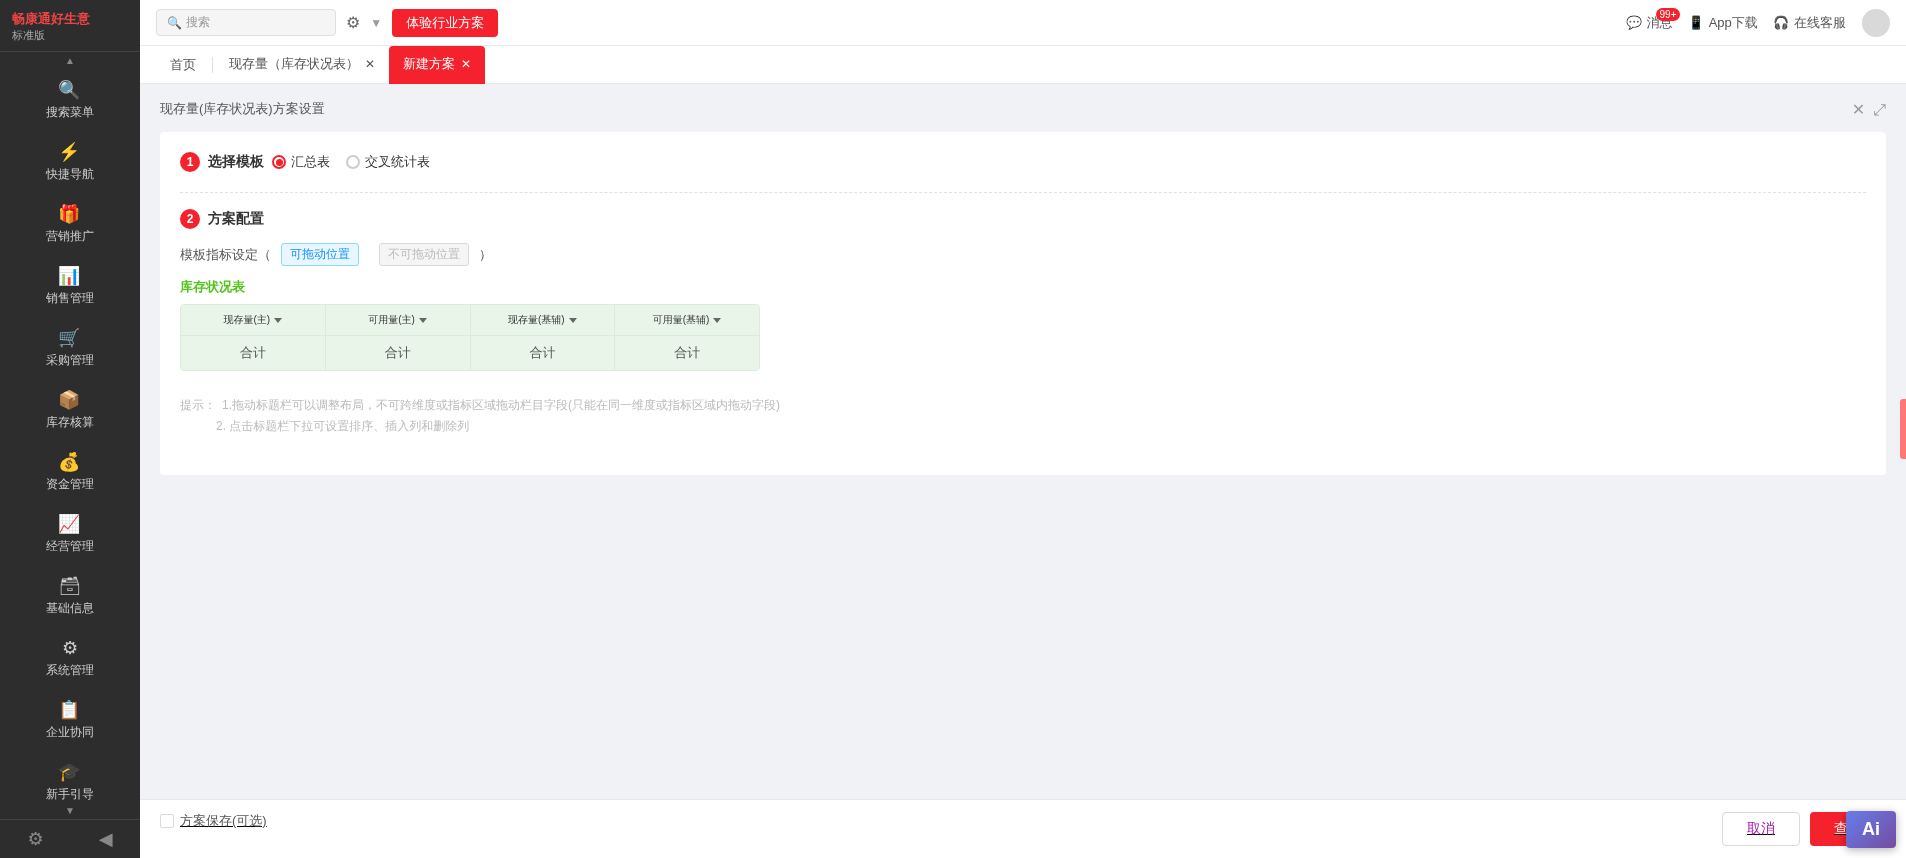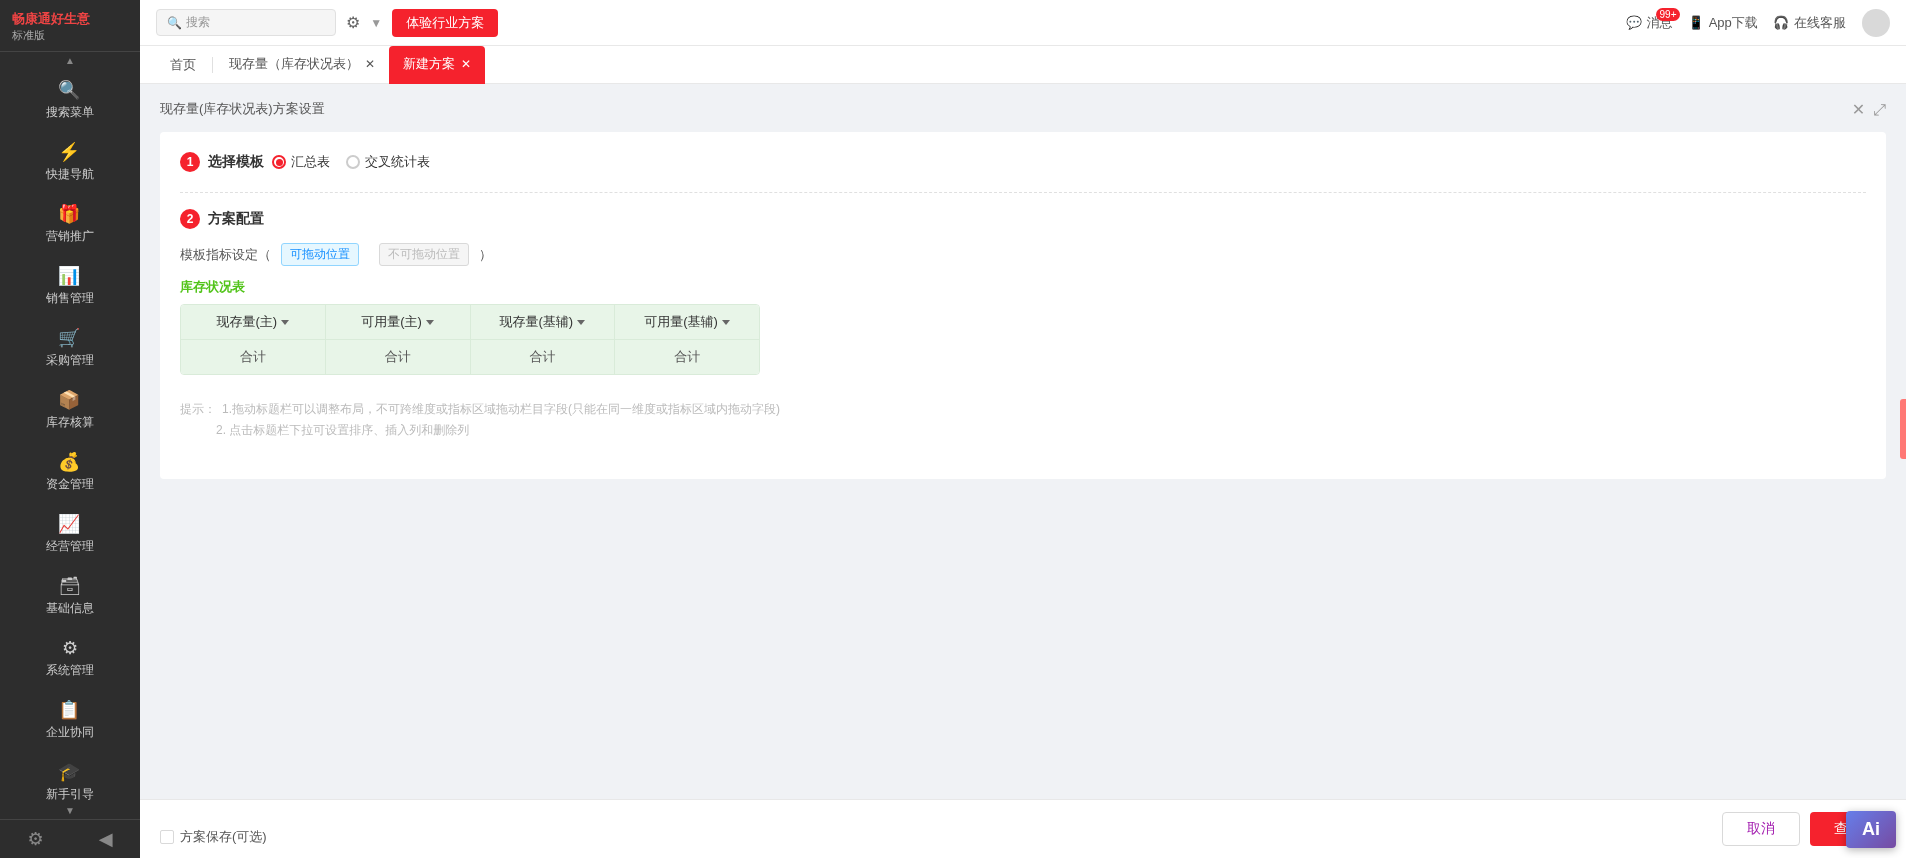--- a/index.html
+++ b/index.html
@@ -352,21 +352,21 @@
       border-right: 1px solid #d9ebd9;
       text-align: center;
     }
     .stats-col:last-child { border-right: none; }
     .stats-col-header {
       padding: 8px 4px;
       display: flex;
       align-items: center;
       justify-content: center;
       gap: 4px;
-      font-size: 13px;
+      font-size: 10px;
       color: #333;
       border-bottom: 1px solid #d9ebd9;
     }
     .stats-col-body {
       padding: 8px 4px;
       text-align: center;
       font-size: 13px;
       color: #555;
     }
     .chevron-down {
@@ -389,22 +389,23 @@
       display: flex;
       gap: 6px;
     }
 
     
     .footer {
       background: #fff;
       border-top: 1px solid #e8e8e8;
       padding: 12px 20px;
       display: flex;
-      align-items: flex-end;
+      align-items: flex-start;
       justify-content: space-between;
+      text-decoration: underline;
     }
     .save-option {
       display: flex;
       align-items: center;
       gap: 6px;
       font-size: 13px;
       color: #555;
       cursor: pointer;
     }
     .checkbox {

